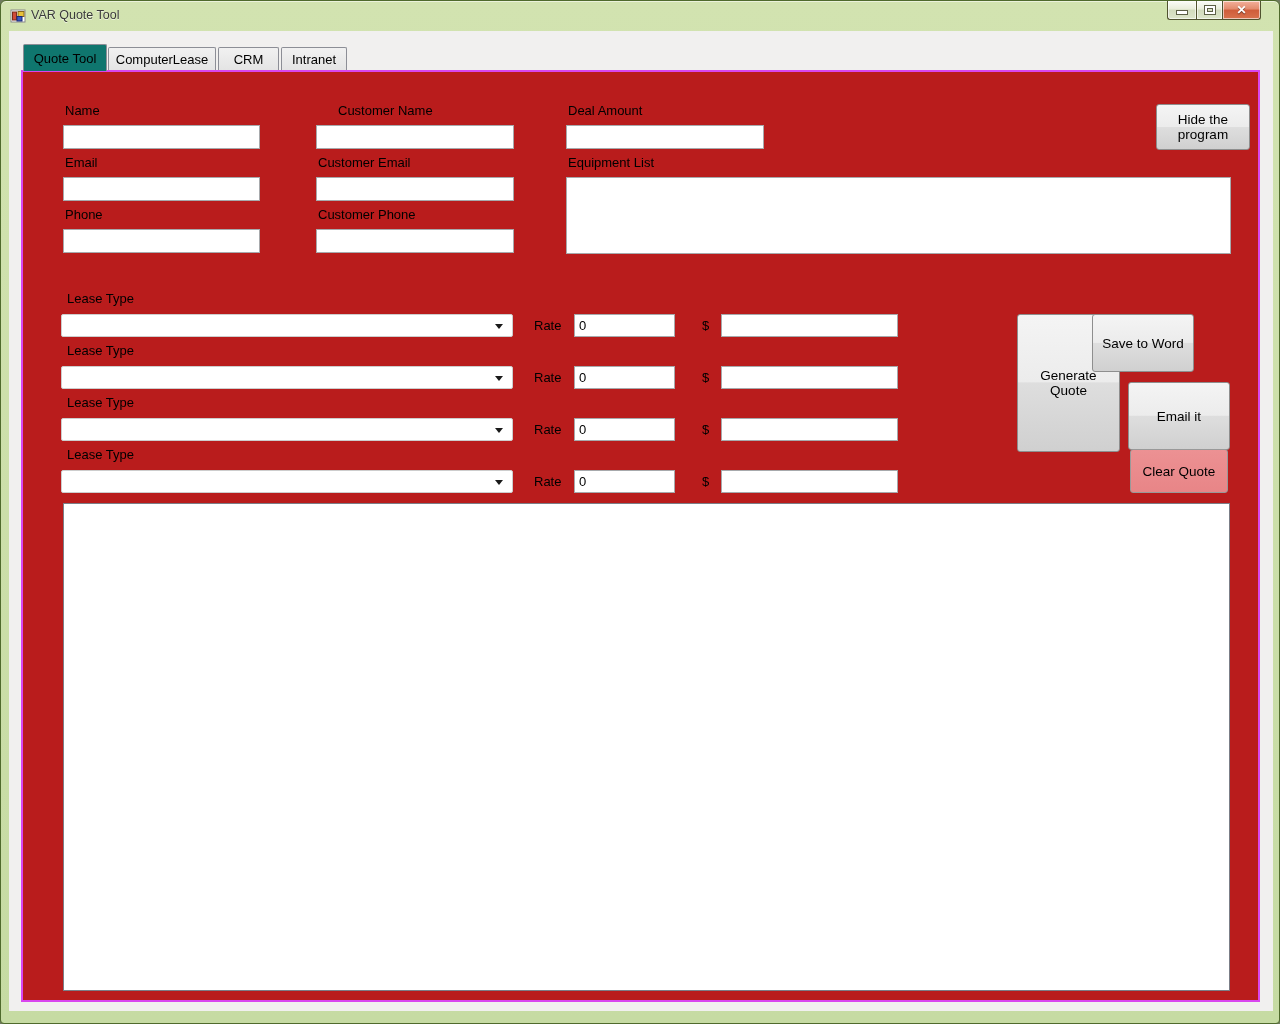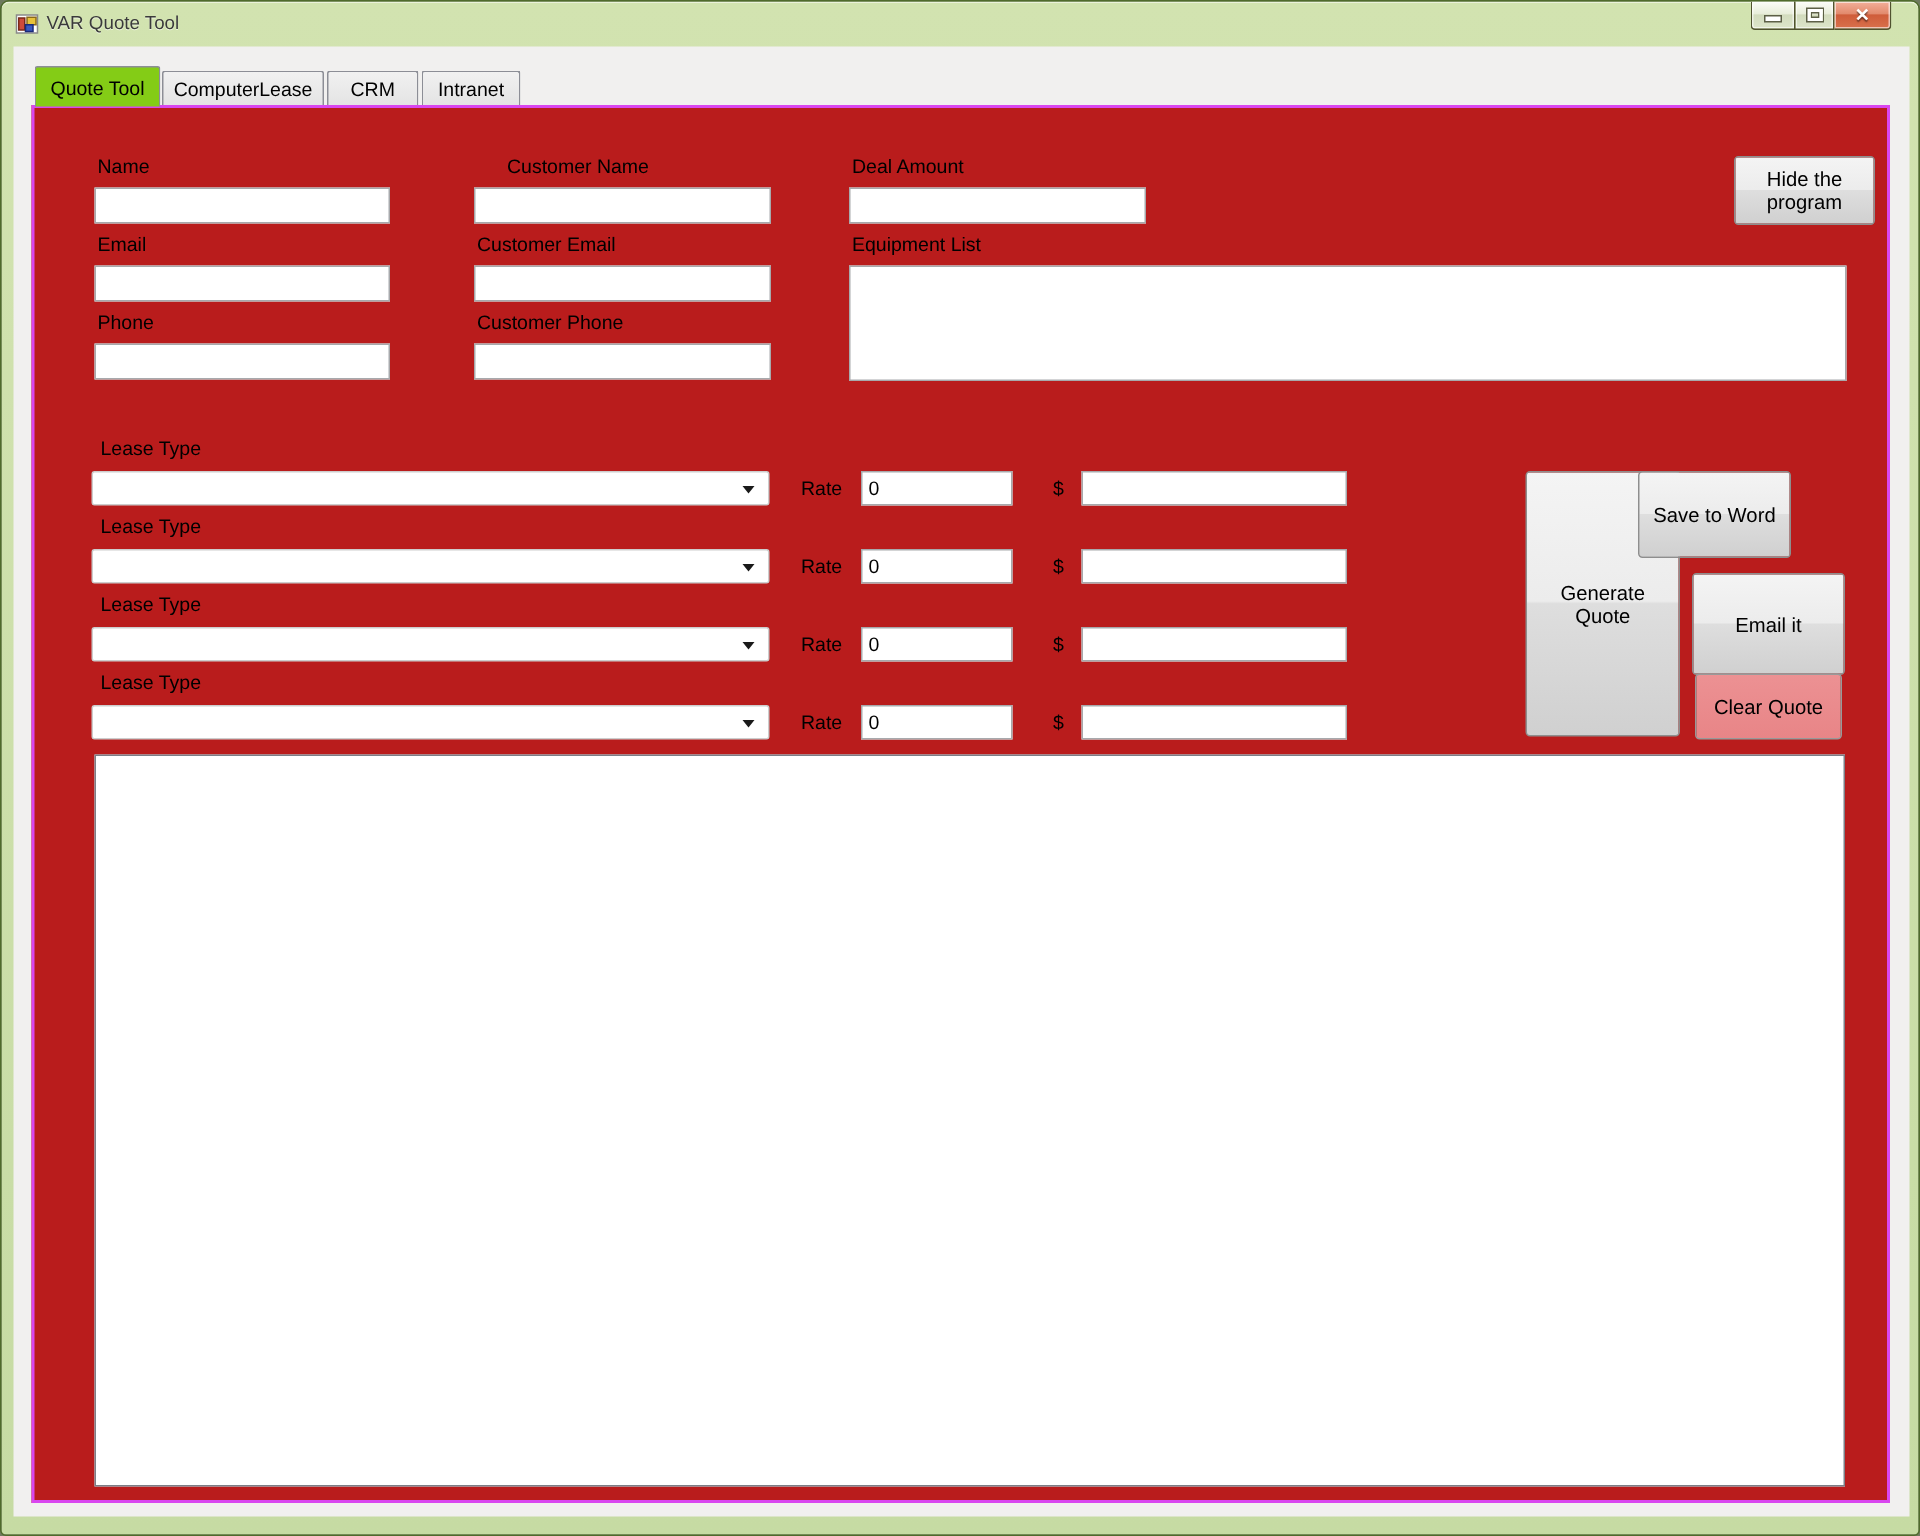--- a/index.html
+++ b/index.html
@@ -39,21 +39,21 @@
   .glyph-max { width:10px; height:8px; border:2px solid #fff; box-shadow:0 0 0 1px #5c5f46, inset 0 0 0 1px #5c5f46; }
 
   
   .client { position:absolute; left:8px; top:30px; width:1264px; height:980px; background:#f1f0ef; }
 
   
   .tab { position:absolute; border:1px solid #8c8e96; border-bottom:none; border-radius:2px 2px 0 0;
          display:flex; align-items:center; justify-content:center;
          font-size:13px; color:#000; cursor:default; }
   .tab.inactive { top:16px; height:23px; background:linear-gradient(to bottom,#f1f1f1,#e4e4e4); z-index:1; }
-  .tab.active   { top:13px; height:27px; background:#84cc16; z-index:3; }
+  .tab.active   { top:13px; height:27px; background:#0f766e; z-index:3; }
   .tab-page {
     position:absolute; left:12px; top:39px; width:1239px; height:932px;
     background:#b91c1c; border:2px solid #d946ef; z-index:2;
   }
 
   
   .lbl { position:absolute; font-size:13px; color:#000; white-space:nowrap; }
   .tb {
     position:absolute; height:24px; background:#fff; border:1px solid #a7a9ac;
     font-family:"Liberation Sans", sans-serif; font-size:13px; padding:0 4px; outline:none;
@@ -175,21 +175,21 @@
       <span class="lbl" style="left:44px; top:375px;">Lease Type</span>
       <div class="combo" style="left:38px; top:398px;">
         <span></span>
         <span class="combo-arrow"></span>
       </div>
       <span class="lbl row-lbl-rate" style="left:511px; top:402px;">Rate</span>
       <input class="tb" style="left: 551px; top: 398px; width: 101px; height: 23px;" value="0">
       <span class="lbl" style="left:679px; top:402px;">$</span>
       <input class="tb" style="left: 698px; top: 398px; width: 177px; height: 23px;" value="">
 
-      <button class="btn" style="left:994px;  top:242px; width:103px; height:177px;">Generate Quote</button>
+      <button class="btn" style="left:994px;  top:242px; width:103px; height:138px;">Generate Quote</button>
       <button class="btn" style="left:1069px; top:242px; width:102px; height:58px;">Save to Word</button>
       <button class="btn" style="left:1105px; top:310px; width:102px; height:68px;">Email it</button>
       <button class="btn danger" style="left:1107px; top:377px; width:98px; height:44px;">Clear Quote</button>
 
       <textarea class="output-box" style=""></textarea>
 
     </div>
   </div>
 </div>
 

